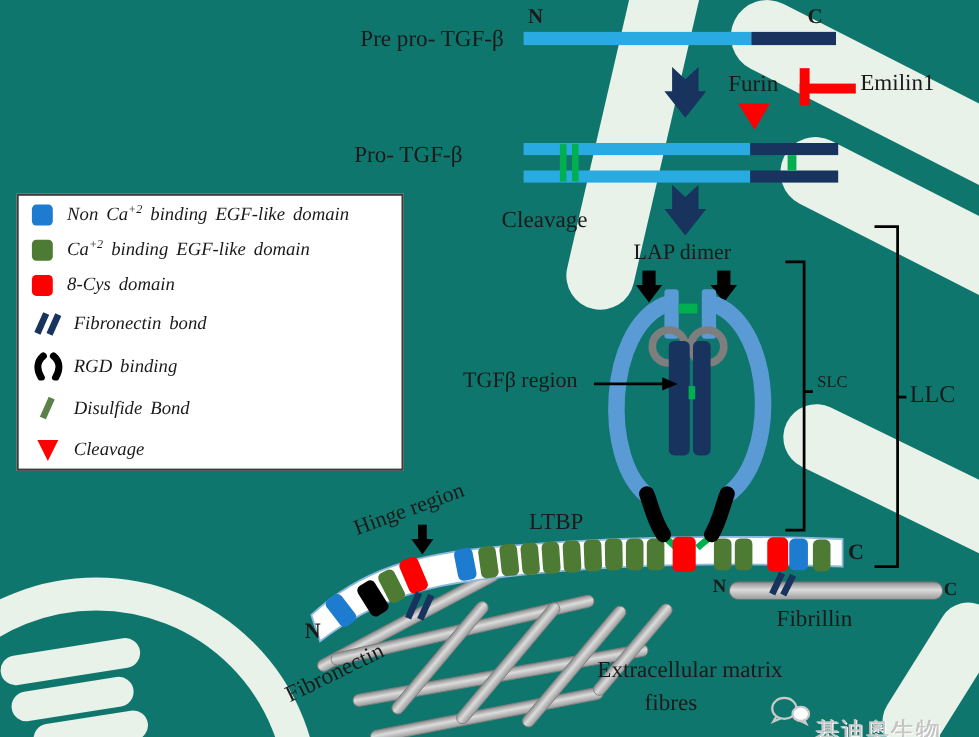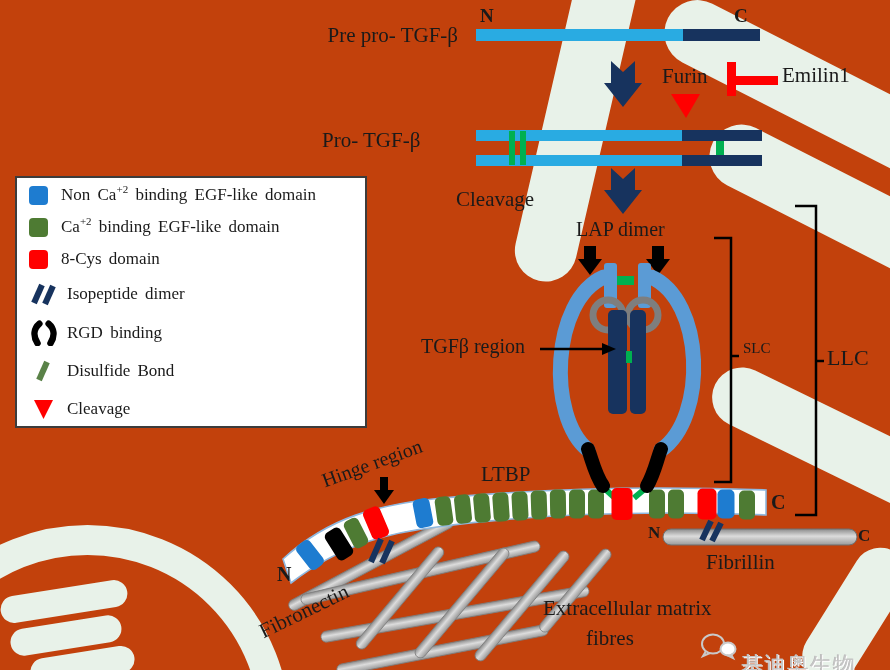--- a/index.html
+++ b/index.html
@@ -1,27 +1,27 @@
 <!DOCTYPE html>
 <html><head>
 <meta charset="utf-8">
 <style>
   html,body{margin:0;padding:0;background:#ffffff;}
-  #canvas{position:relative;width:890px;height:670px;overflow:hidden;background:#c2410c;
+  #canvas{position:relative;width:890px;height:670px;overflow:hidden;background:#0f766e;
           font-family:"Liberation Serif","DejaVu Serif",serif;color:#1a1a1a;}
   .sw{position:absolute;background:#E8F2E9;border-radius:34px;z-index:0;}
   .ring{position:absolute;border:30px solid #E8F2E9;border-radius:50%;background:transparent;z-index:0;}
   #gfx{position:absolute;left:0;top:0;z-index:1;}
   .lbl{position:absolute;white-space:nowrap;z-index:2;line-height:1.05;}
   .b{font-weight:bold;}
   
   #legend{position:absolute;left:15px;top:176px;width:352px;height:252px;border:2px solid #3c3c3c;
           background:#ffffff;z-index:3;box-sizing:border-box;padding:7px 6px 4px 12px;
           display:flex;flex-direction:column;justify-content:space-between;}
-  .lrow{display:flex;align-items:center;font-size:17px;word-spacing:3px;}
+  .lrow{display:flex;align-items:center;font-size:17px;word-spacing:3px;font-style:italic;}
   .swatch{width:19px;height:19px;border-radius:4px;margin-right:13px;flex:0 0 auto;}
   .licon{width:30px;height:26px;margin-right:8px;flex:0 0 auto;}
   sup.s2{font-size:11px;vertical-align:super;line-height:0;}
   
   #wm{position:absolute;left:698px;top:614px;display:flex;align-items:center;gap:3px;z-index:2;}
   #wm span{font-size:22px;color:#c6c6c6;letter-spacing:1px;
            text-shadow:1px 1px 0 #ffffff, -0.5px -0.5px 0 #b5b5b5;
            font-family:Liberation Mono, monospace;margin-top:36px;}
 </style>
 </head>
@@ -197,21 +197,21 @@
     </div>
     <div class="lrow">
       <span class="swatch" style="background:#FF0000;"></span>
       <span><span>8-Cys domain</span><sup class="s2"></sup><span></span></span>
     </div>
     <div class="lrow">
       <svg class="licon" viewBox="0 0 30 26">
         <line x1="5" y1="22" x2="13" y2="4" stroke="#17335E" stroke-width="6"></line>
         <line x1="16" y1="23" x2="24" y2="5" stroke="#17335E" stroke-width="6"></line>
       </svg>
-      <span><span>Isopeptide dimer</span><sup class="s2"></sup><span></span></span>
+      <span><span>Fibronectin bond</span><sup class="s2"></sup><span></span></span>
     </div>
     <div class="lrow">
       <svg class="licon" viewBox="0 0 30 28">
         <path d="M 10,4 C 4,9 3,17 8,25" stroke="#000000" stroke-width="7" fill="none" stroke-linecap="round"></path>
         <path d="M 20,4 C 26,9 27,17 22,25" stroke="#000000" stroke-width="7" fill="none" stroke-linecap="round"></path>
       </svg>
       <span><span>RGD binding</span><sup class="s2"></sup><span></span></span>
     </div>
     <div class="lrow">
       <svg class="licon" viewBox="0 0 30 26">

